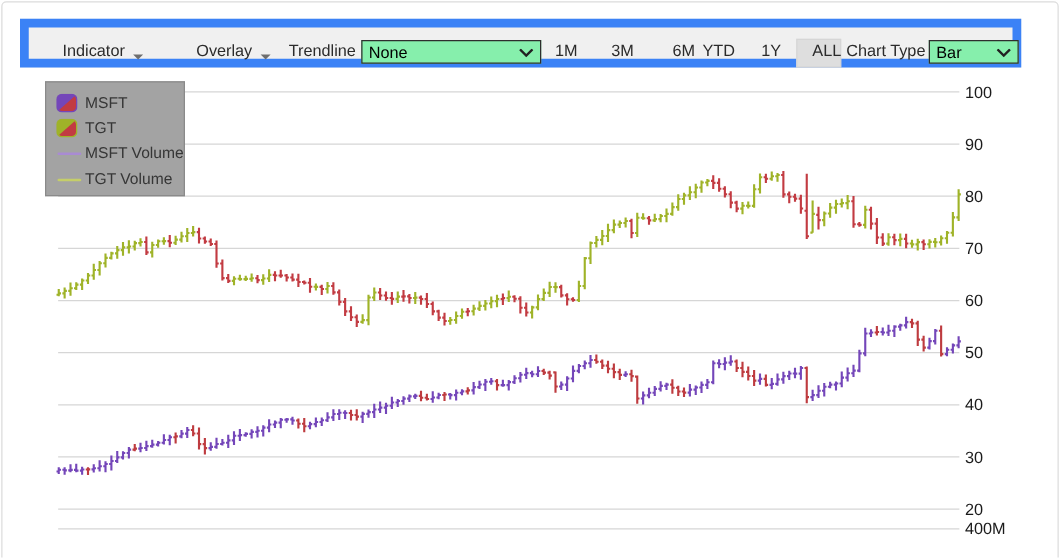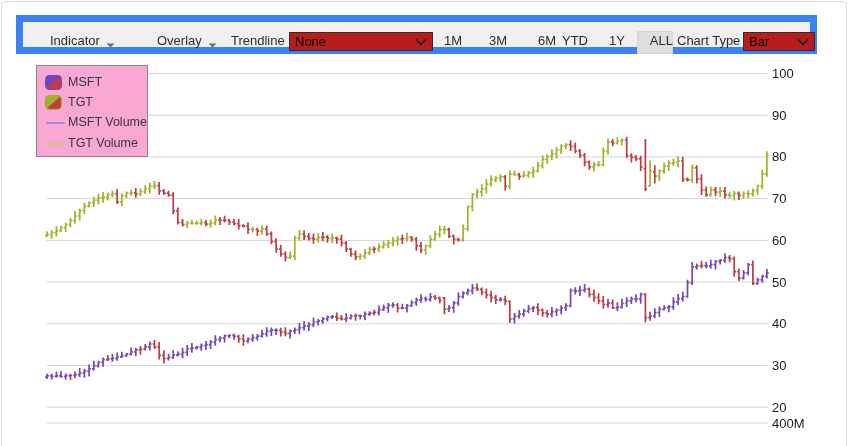--- a/index.html
+++ b/index.html
@@ -1,22 +1,22 @@
 <!DOCTYPE html>
 <html><head><meta charset="utf-8">
 <style>
 *{margin:0;padding:0;box-sizing:border-box}
 html,body{width:850px;height:446px;background:#fff;font-family:"Liberation Sans",sans-serif;overflow:hidden;position:relative}
 .card{position:absolute;left:1px;top:1px;width:846px;height:454px;border:1px solid #dcdcdc;border-radius:4px;background:#fff}
 .toolbar{position:absolute;left:16px;top:15px;width:801px;height:39px;background:#f0f0f0;border:7px solid #3b82f6}
 .tb{position:absolute;font-size:13px;color:#2b2b2b;line-height:16px;top:11px;white-space:nowrap}
-.sel{position:absolute;top:10px;height:19px;background:#b91c1c;border:1px solid #2e2e2e}
+.sel{position:absolute;top:10px;height:19px;background:#86efac;border:1px solid #2e2e2e}
 .sel .tx{position:absolute;left:5px;top:1px;font-size:13px;line-height:15px;color:#000}
 .sel svg{position:absolute;right:5px;top:6px}
-.legend{position:absolute;left:36px;top:65px;width:112px;height:92px;background:#f9a8d4;border:1px solid #8a8a8a;z-index:3}
+.legend{position:absolute;left:36px;top:65px;width:112px;height:92px;background:#a3a3a3;border:1px solid #8a8a8a;z-index:3}
 .lrow{position:absolute;left:8px;height:20px}
 .ltext{position:absolute;left:23px;font-size:12.5px;color:#363636;line-height:15px;white-space:nowrap}
 .lline{position:absolute;left:1px;top:7px;width:19px;height:2.4px;border-radius:1px}
 </style></head>
 <body>
 <div class="card"></div>
 <svg width="850" height="446" viewBox="0 0 850 446" style="position:absolute;left:0;top:0">
 <g stroke="#d6d6d6" stroke-width="1">
       <line x1="46.5" y1="73.5" x2="767.5" y2="73.5"></line>
       <line x1="46.5" y1="115.2" x2="767.5" y2="115.2"></line>

